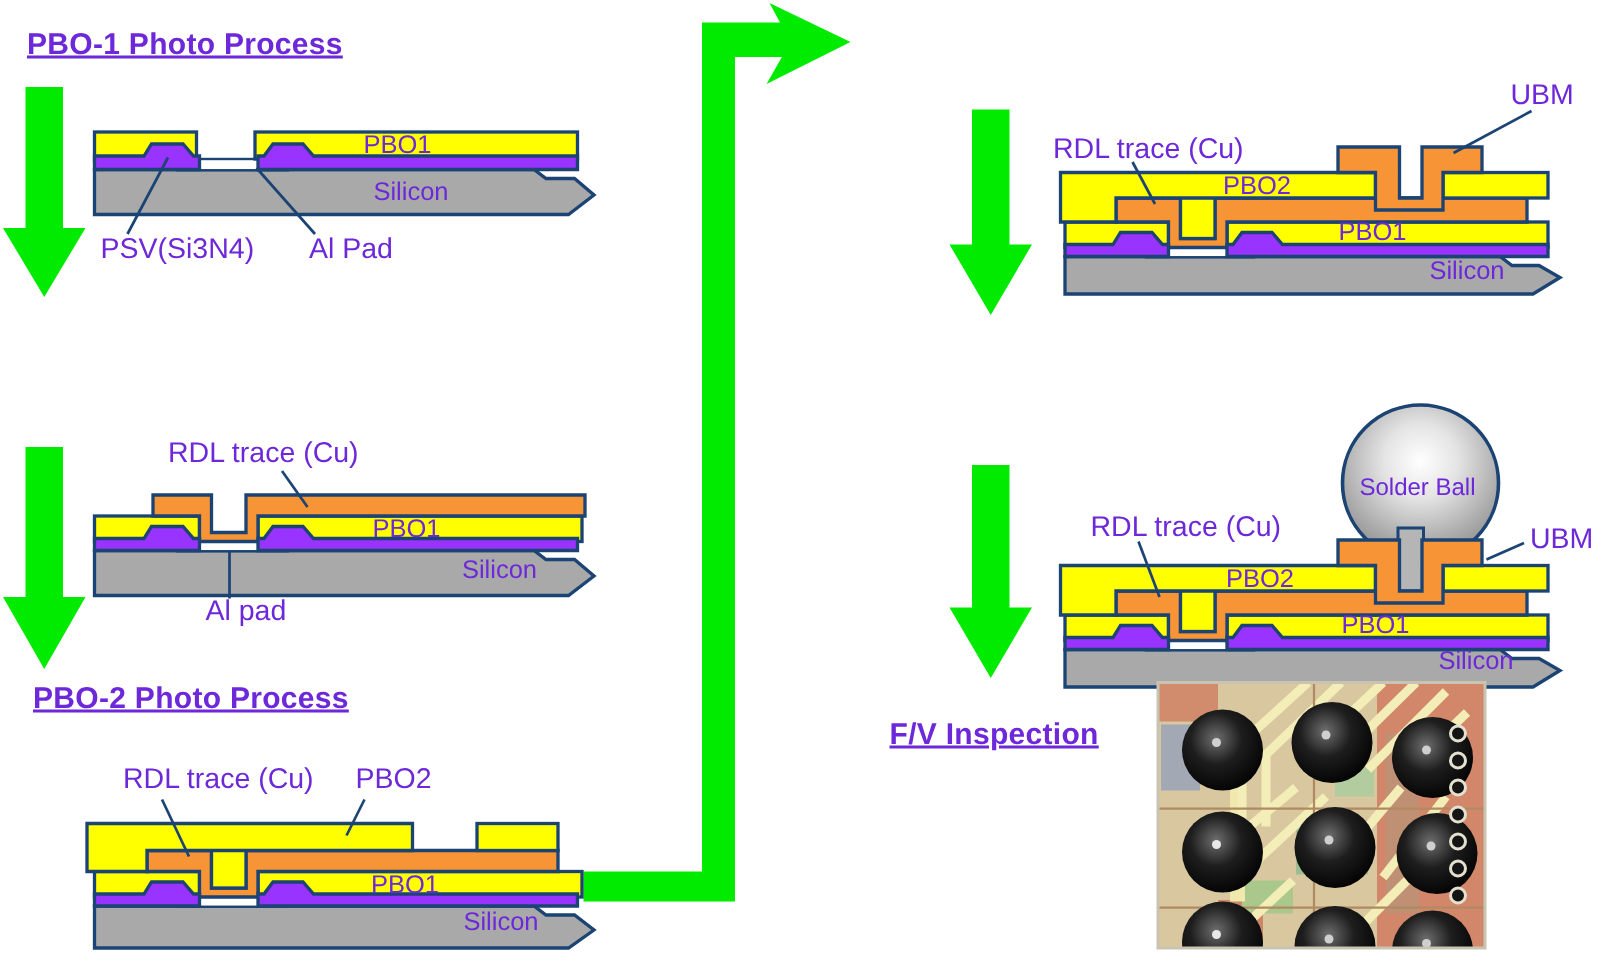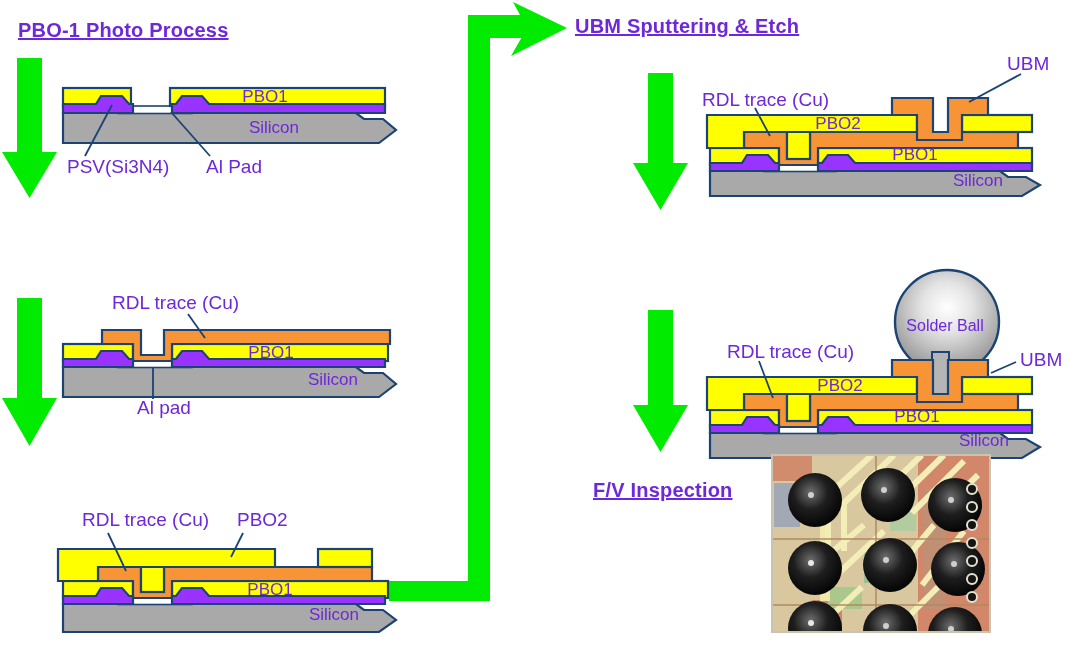--- a/index.html
+++ b/index.html
@@ -216,26 +216,26 @@
 <div class="t lay" style="left:265px;top:88px">PBO1</div>
 <div class="t lay" style="left:274px;top:119px">Silicon</div>
 <div class="t ann" style="left:67px;top:157px">PSV(Si3N4)</div>
 <div class="t ann" style="left:206px;top:157px">Al Pad</div>
 
 <div class="t ann" style="left:112px;top:293px">RDL  trace (Cu)</div>
 <div class="t lay" style="left:271px;top:344px">PBO1</div>
 <div class="t lay" style="left:333px;top:371px">Silicon</div>
 <div class="t ann" style="left:137px;top:398px">Al pad</div>
 
+<div class="t ttl" style="left:22px;top:456px">PBO-2 Photo Process</div>
 <div class="t ann" style="left:82px;top:510px">RDL trace (Cu)</div>
 <div class="t ann" style="left:237px;top:510px">PBO2</div>
 <div class="t lay" style="left:270px;top:581px">PBO1</div>
 <div class="t lay" style="left:334px;top:606px">Silicon</div>
 
-<div class="t ttl" style="left:575px;top:16px">UBM Sputtering &amp; Etch</div>
 <div class="t ann" style="left:702px;top:90px">RDL trace (Cu)</div>
 <div class="t ann" style="left:1007px;top:54px">UBM</div>
 <div class="t lay" style="left:838px;top:115px">PBO2</div>
 <div class="t lay" style="left:915px;top:146px">PBO1</div>
 <div class="t lay" style="left:978px;top:172px">Silicon</div>
 
 <div class="t ann" style="left:727px;top:342px">RDL trace (Cu)</div>
 <div class="t ann ctr" style="left:945px;top:318px;font-size:16px">Solder Ball</div>
 <div class="t ann" style="left:1020px;top:350px">UBM</div>
 <div class="t lay" style="left:840px;top:377px">PBO2</div>

